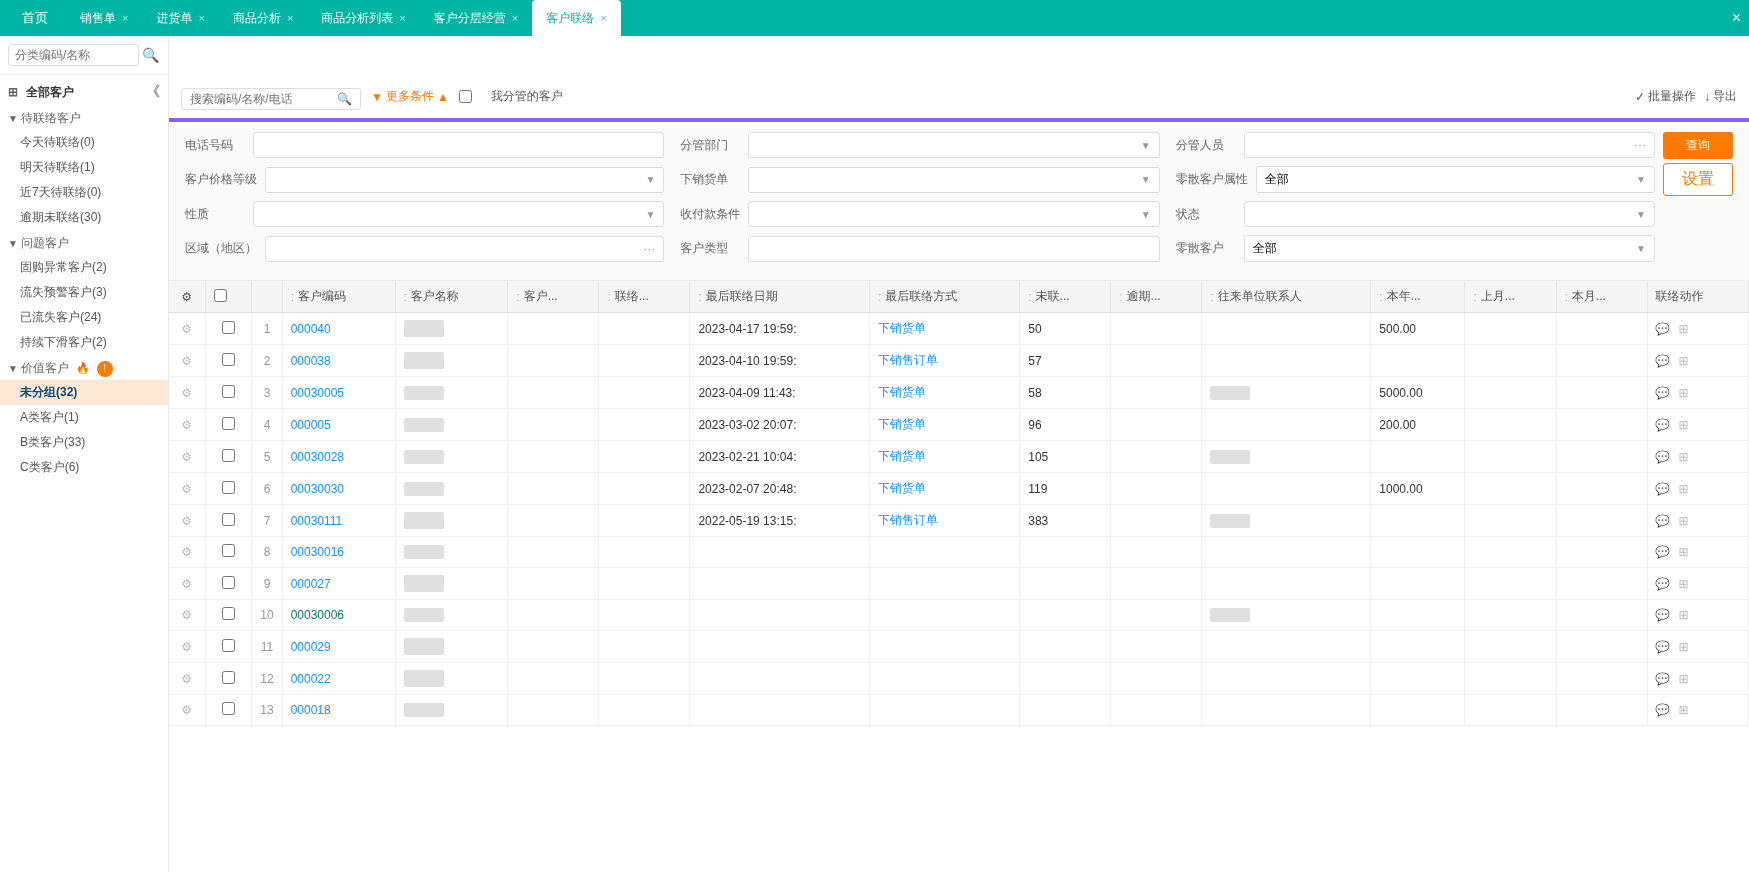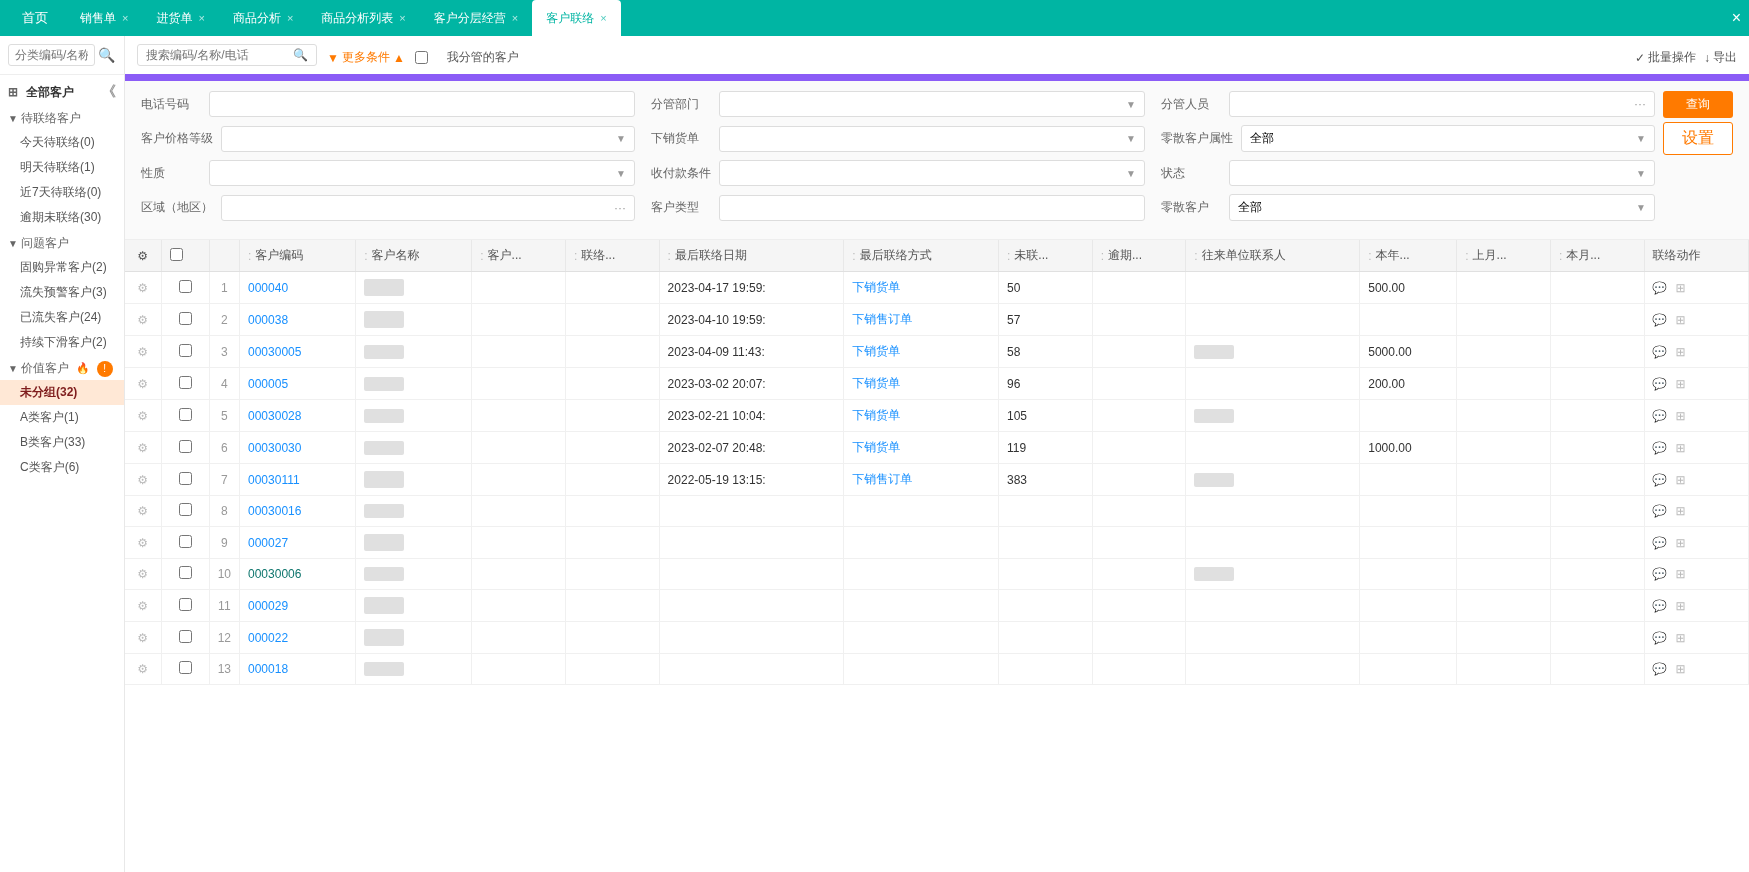--- a/index.html
+++ b/index.html
@@ -48,21 +48,21 @@
     }
 
     
     .main-layout {
       display: flex;
       height: calc(100vh - 36px);
     }
 
     
     .sidebar {
-      width: 125px;
+      width: 169px;
       background: #fff;
       border-right: 1px solid #e8e8e8;
       overflow-y: auto;
       flex-shrink: 0;
     }
     .sidebar-search {
       display: flex;
       align-items: center;
       padding: 8px;
       border-bottom: 1px solid #eee;
@@ -108,38 +108,39 @@
     .sidebar-group-label .arrow {
       font-size: 10px;
     }
     .sidebar-item {
       padding: 4px 8px 4px 20px;
       color: #555;
       cursor: pointer;
       display: flex;
       align-items: center;
     }
-    .sidebar-item.active { background: #ffe8d6; color: #7f1d1d; font-weight: bold; }
+    .sidebar-item.active { background: #ffe8d6; color: #0c4a6e; font-weight: bold; }
 
     
     .content-area {
       flex: 1;
       display: flex;
       flex-direction: column;
       overflow: hidden;
       background: #fff;
     }
 
     
     .filter-bar {
       display: flex;
-      align-items: flex-end;
+      align-items: flex-start;
       padding: 8px 12px;
-      border-bottom: 7px solid #8b5cf6;
+      border-bottom: 4px solid #8b5cf6;
       gap: 10px;
+      margin-top: 44px;
     }
     .filter-bar .search-box {
       display: flex;
       align-items: center;
       border: 1px solid #ddd;
       border-radius: 3px;
       padding: 3px 8px;
       gap: 4px;
       width: 180px;
     }

